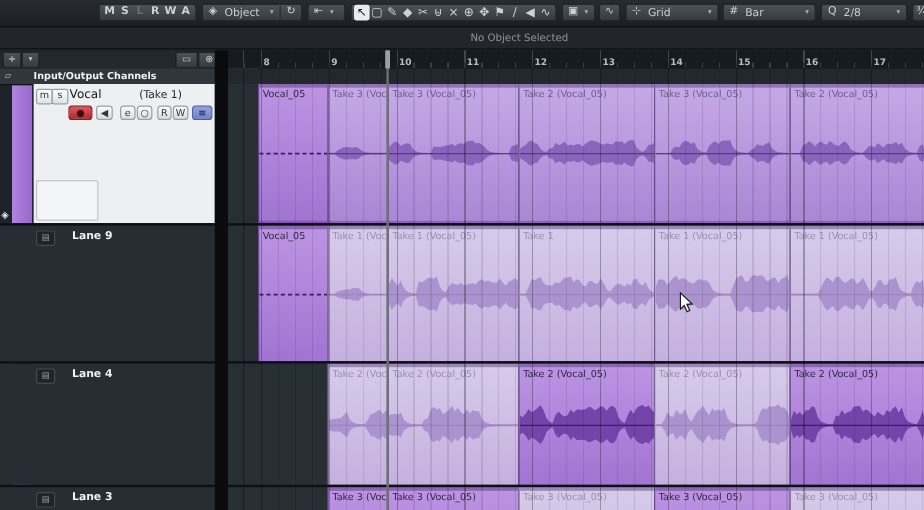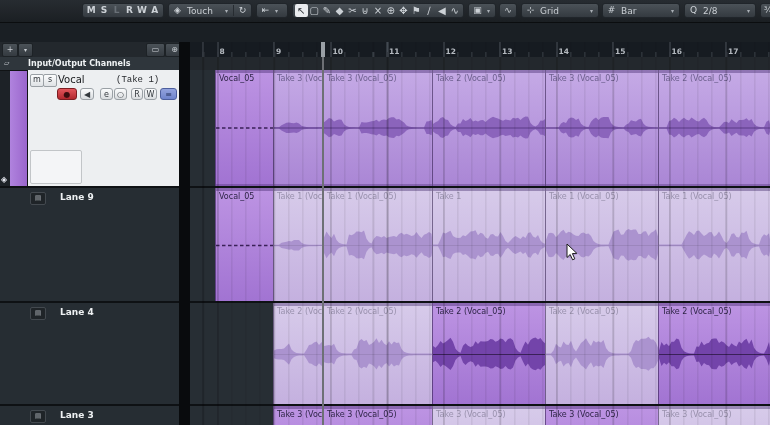--- a/index.html
+++ b/index.html
@@ -37,21 +37,21 @@
               background:linear-gradient(90deg,#b083de,#9a66cc);border-right:1px solid #101315;}
 
   .io-row{position:absolute;left:0;top:57px;width:179px;height:13px;background:#2f363c;border-bottom:1px solid #101315;}
   .io-row .ficon{position:absolute;left:4px;top:2px;color:#c3c8cd;font-size:7px;}
   .io-row .lbl{position:absolute;left:28px;top:2px;color:#eef1f3;font-size:8px;font-weight:bold;}
 
   .vocal-hdr{position:absolute;left:28px;top:70px;width:151px;height:116px;background:#edeff1;border-bottom:1px solid #101315;}
   .ms-btn{position:absolute;top:4px;width:12px;height:11px;border:1px solid #9aa0a5;border-radius:2px;
           background:linear-gradient(#fbfcfd,#dfe2e5);color:#33383d;font-size:8px;line-height:10px;text-align:center;}
   .vname{position:absolute;left:30px;top:4px;font-size:10px;font-weight:normal;color:#17191c;}
-  .vtake{position:absolute;left:88px;top:5px;font-size:9px;color:#26292d;font-family:Liberation Mono, monospace;}
+  .vtake{position:absolute;left:88px;top:5px;font-size:9px;color:#26292d;}
   .vbtn{position:absolute;top:18px;height:12px;border:1px solid #9aa0a5;border-radius:3px;
         background:linear-gradient(#fbfcfd,#d9dcdf);color:#33383d;font-size:8px;line-height:11px;text-align:center;box-sizing:border-box;}
   .vbtn.rec{background:linear-gradient(#e2555b,#b2282e);border-color:#7c1d21;color:#3c0d0f;}
   .vbtn.lanes{background:linear-gradient(#93a3de,#6f84cc);border-color:#4d5f9e;color:#1e2b56;}
   .vbox{position:absolute;left:2px;top:80px;width:50px;height:32px;border:1px solid #c2c5c8;border-radius:2px;background:#f4f5f7;}
 
   .lane-hdr{position:absolute;left:0;width:179px;background:#262d33;border-top:2px solid #0e1114;box-sizing:border-box;}
   .lane-hdr .lbtn{position:absolute;left:30px;top:4px;width:14px;height:11px;background:#1f2428;border:1px solid #43494f;
                   border-radius:2px;color:#9aa0a6;font-size:7px;line-height:10px;text-align:center;}
   .lane-hdr .lname{position:absolute;left:60px;top:4px;color:#eef1f3;font-size:9px;font-weight:bold;}
@@ -106,21 +106,21 @@
     <div class="tb-group" style="left:82px;width:82px;" id="grp-msrwa">
         <span class="tb-btn" style="font-weight: bold;">M</span>
         <span class="tb-btn" style="font-weight: bold;">S</span>
         <span class="tb-btn dim" style="font-weight: bold;">L</span>
         <span class="tb-btn" style="font-weight: bold;">R</span>
         <span class="tb-btn" style="font-weight: bold;">W</span>
         <span class="tb-btn" style="font-weight: bold;">A</span>
       </div>
     <div class="tb-group" style="left:168px;width:84px;">
       <span class="tb-btn">◈</span>
-      <span class="tb-label" style="flex:1">Touch</span>
+      <span class="tb-label" style="flex:1">Object</span>
       <span class="caret">▾</span>
       <span class="tb-sep"></span>
       <span class="tb-btn">↻</span>
     </div>
     <div class="tb-group" style="left:256px;width:32px;">
       <span class="tb-btn">⇤</span>
       <span class="caret">▾</span>
     </div>
     <div class="tb-group" style="left:292px;width:172px;" id="grp-tools">
         <span class="tb-btn tool tool-active">↖</span>
@@ -157,20 +157,23 @@
     <div class="tb-group" style="left:684px;width:72px;">
       <span class="tb-btn">Q</span>
       <span class="tb-label" style="flex:1">2/8</span>
       <span class="caret">▾</span>
     </div>
     <div class="tb-group" style="left:760px;width:16px;justify-content:center;">
       <span class="tb-btn">¾</span>
     </div>
   </div>
 
+  <div class="infoline">
+    <span>No Object Selected</span>
+  </div>
 
   <div class="tl-header">
     <div class="tlh-btn" style="left:2px;width:14px;">+</div>
     <div class="tlh-btn" style="left:18px;width:13px;font-size:6px;">▾</div>
     <div class="tl-count">5/6</div>
     <div class="tlh-btn" style="left:146px;width:17px;">▭</div>
     <div class="tlh-btn" style="left:165px;width:17px;">⊕</div>
   </div>
 
   <div class="leftcol">

